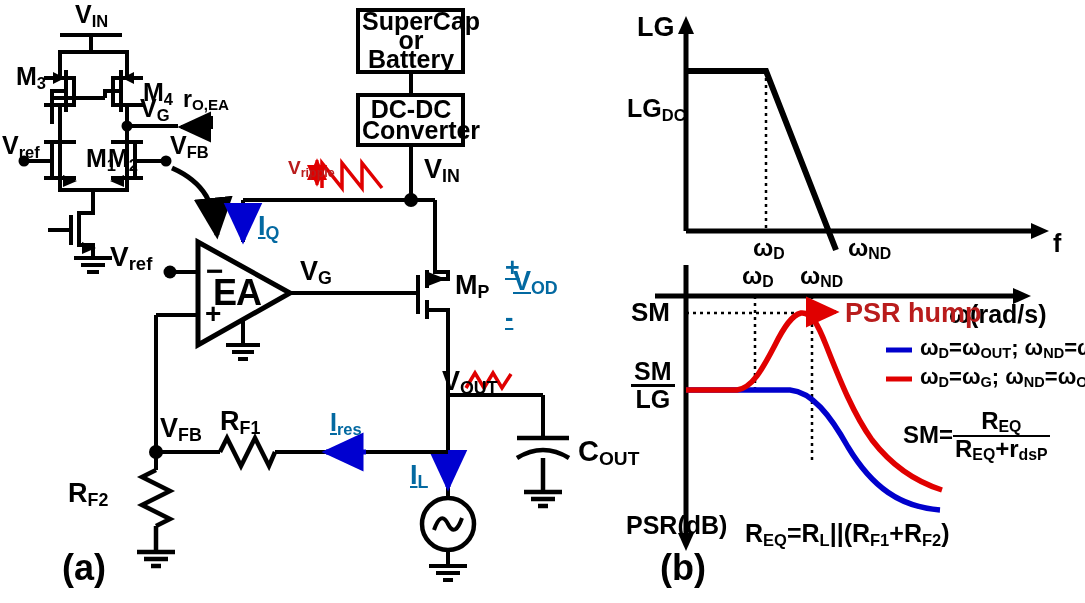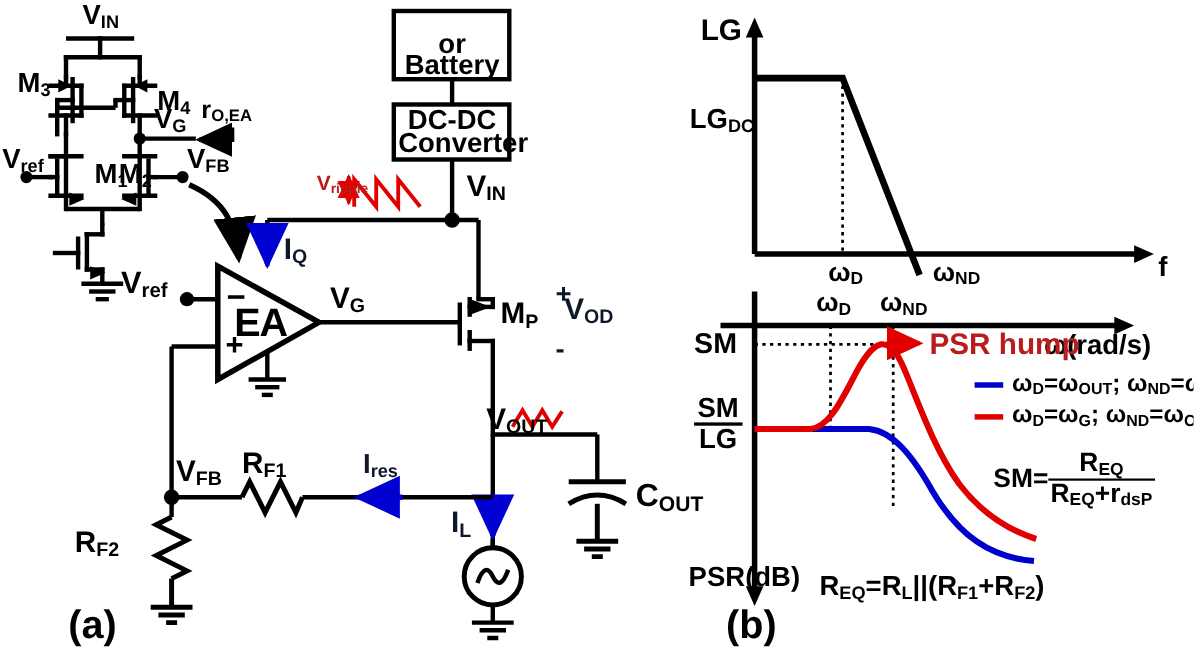--- a/index.html
+++ b/index.html
@@ -2,21 +2,21 @@
 <html><head>
 <meta charset="utf-8">
 <style>
   html,body{margin:0;padding:0;background:#fff;}
   body{width:1085px;height:603px;position:relative;overflow:hidden;
        font-family:"Liberation Sans",sans-serif;color:#000;}
   .root{position:absolute;left:0;top:0;width:1039px;height:603px;}
   svg{position:absolute;left:0;top:0;}
   .lbl{position:absolute;font-weight:bold;line-height:1;white-space:nowrap;}
   .lbl sub{font-size:0.66em;vertical-align:-0.22em;font-weight:bold;}
-  .blue{color:#0f172a;}
+  .blue{color:#0369a1;text-decoration:underline;}
   .red{color:#b91c1c;}
   .frac{display:inline-block;text-align:center;vertical-align:middle;}
   .frac .num{display:block;border-bottom:3px solid #000;padding:0 3px;}
   .frac .den{display:block;padding:0 3px;}
   .fracS{display:inline-block;text-align:center;vertical-align:middle;}
   .fracS .num{display:block;border-bottom:2.5px solid #000;padding:0 2px;}
   .fracS .den{display:block;padding:0 2px;}
 </style>
 </head>
 <body>
@@ -298,21 +298,21 @@
 <div class="lbl" style="left:143px;top:80px;font-size:25px;">M<sub>4</sub></div>
 <div class="lbl" style="left:140px;top:96px;font-size:25px;">V<sub>G</sub></div>
 <div class="lbl" style="left:183px;top:88px;font-size:23px;">r<sub>O,EA</sub></div>
 <div class="lbl" style="left:2px;top:133px;font-size:25px;">V<sub>ref</sub></div>
 <div class="lbl" style="left:62px;top:146px;font-size:25px;padding-left:24px;">M<sub>1</sub></div>
 <div class="lbl" style="left:108px;top:146px;font-size:25px;">M<sub>2</sub></div>
 <div class="lbl" style="left:170px;top:133px;font-size:25px;">V<sub>FB</sub></div>
 <div class="lbl" style="left:110px;top:243px;font-size:28px;">V<sub>ref</sub></div>
 
 <div class="lbl" style="left:362px;top:12px;font-size:25px;text-align:center;width:98px;line-height:19px;">
-  <br>
+  <span>SuperCap</span><br>
   <span>or</span><br>
   <span>Battery</span>
 </div>
 <div class="lbl" style="left:362px;top:99px;font-size:25px;text-align:center;width:98px;line-height:21px;">
   <span>DC-DC</span><br>
   <span>Converter</span>
 </div>
 <div class="lbl red" style="left:288px;top:158px;font-size:19px;">V<sub>ripple</sub></div>
 <div class="lbl" style="left:424px;top:156px;font-size:27px;">V<sub>IN</sub></div>
 

